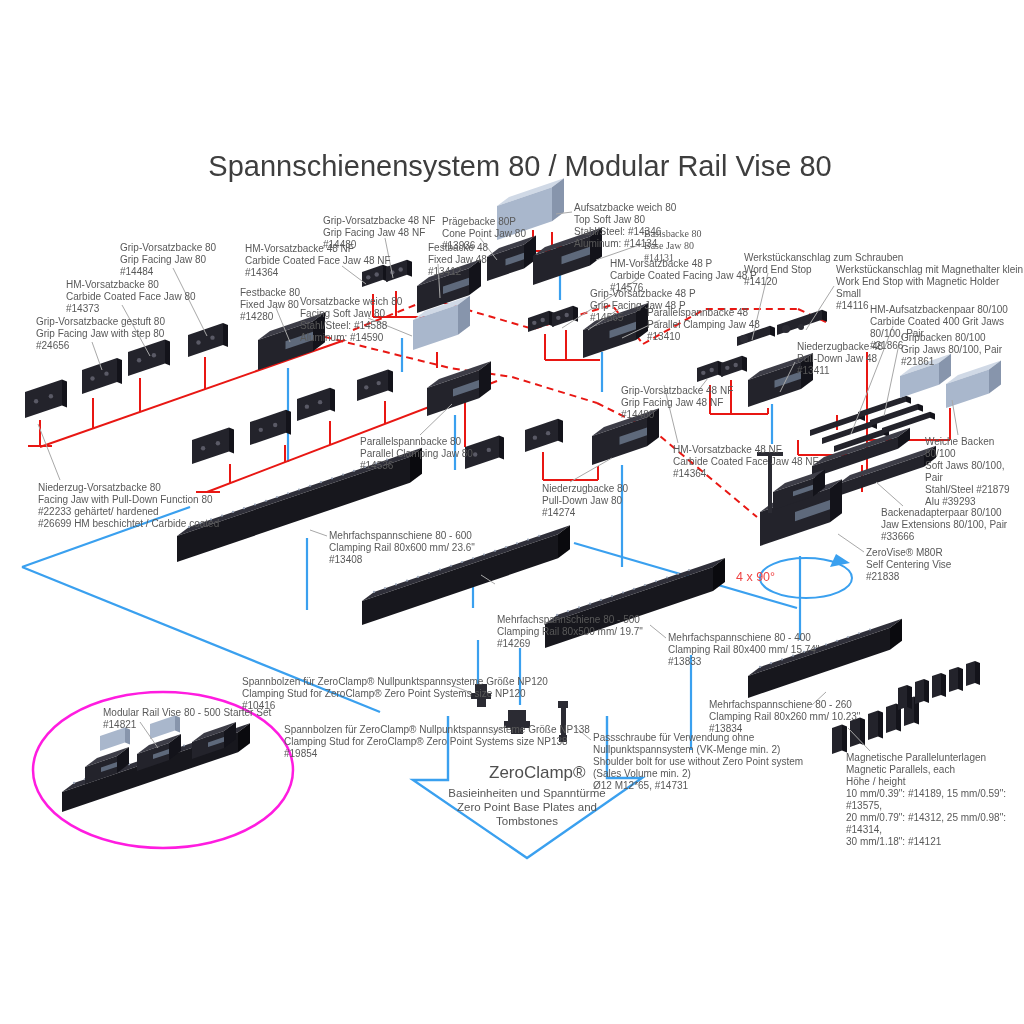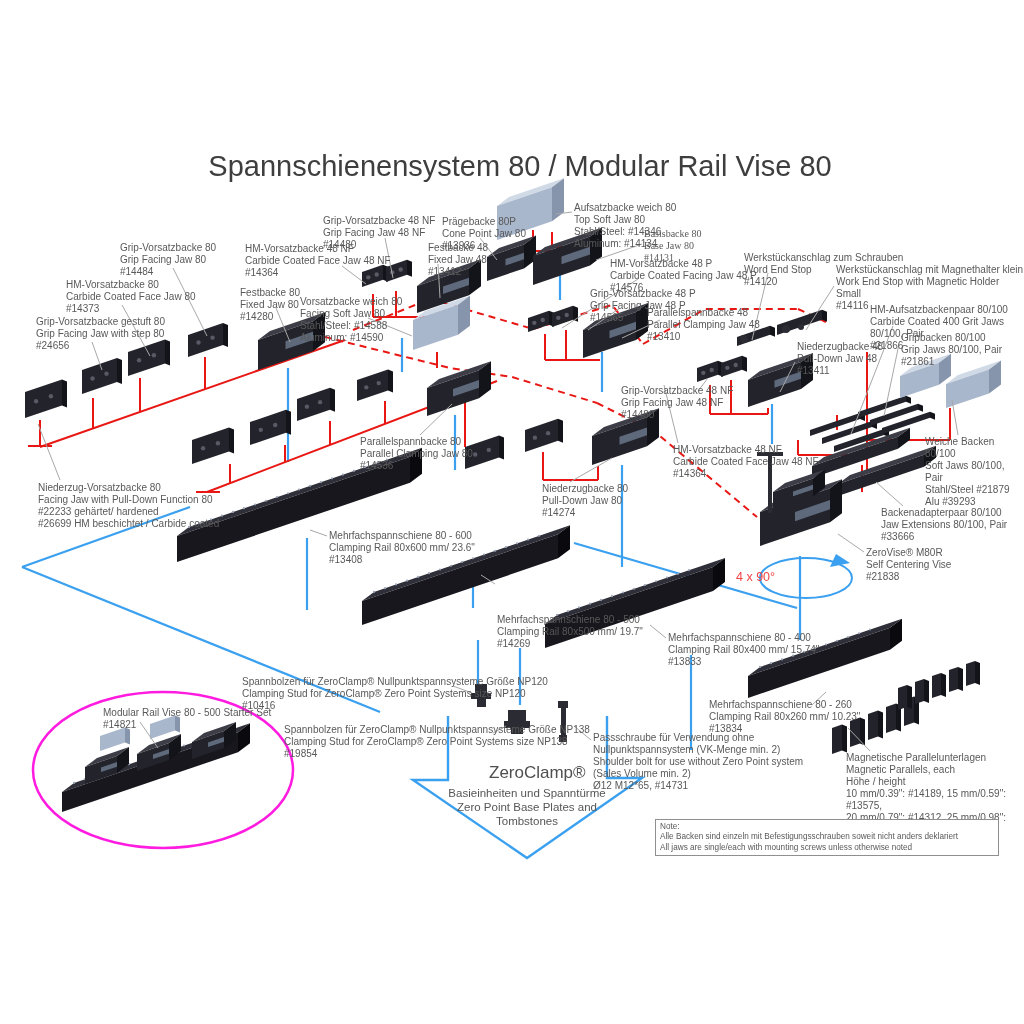--- a/index.html
+++ b/index.html
@@ -513,16 +513,13 @@
 Nullpunktspannsystem (VK-Menge min. 2)
 Shoulder bolt for use without Zero Point system
 (Sales Volume min. 2)
 Ø12 M12*65, #14731</div>
       <div class="lbl" style="left: 489px; top: 763px; font-size: 17px; color: rgb(79, 79, 79);">ZeroClamp®</div>
       <div class="lbl" style="left: 442px; top: 787px; font-size: 11.5px; color: rgb(86, 86, 86); width: 170px; text-align: center;">Basieinheiten und Spanntürme
 Zero Point Base Plates and
 Tombstones</div>
       <div class="lbl" style="left: 736px; top: 570px; font-size: 12.5px; color: #ef4444;">4 x 90°</div>
     </div>
-  <div id="note-box">Note:
-Alle Backen sind einzeln mit Befestigungsschrauben soweit nicht anders deklariert
-All jaws are single/each with mounting screws unless otherwise noted</div>
 </div>
 
 </body></html>

